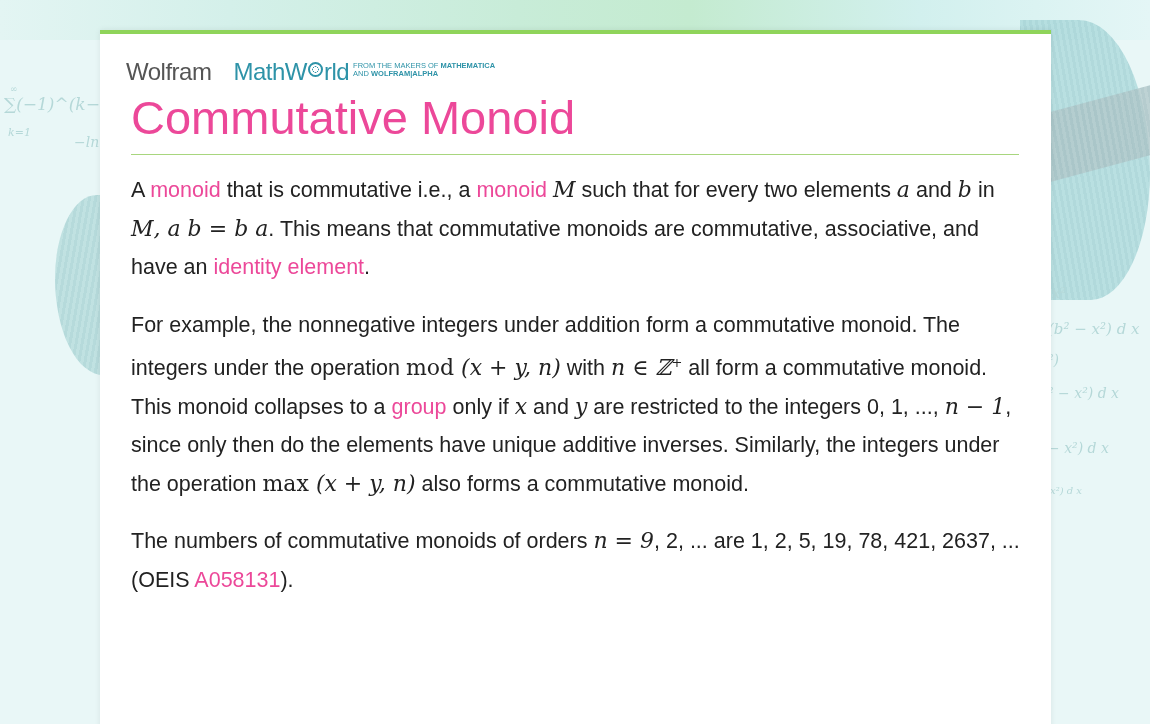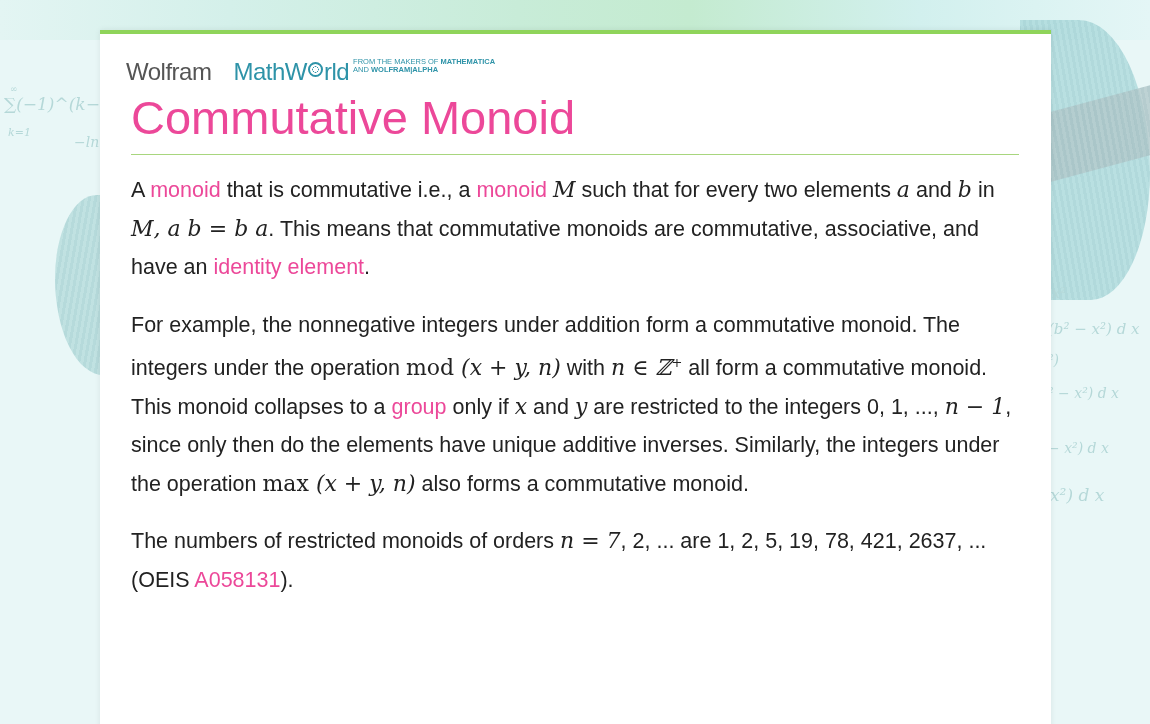--- a/index.html
+++ b/index.html
@@ -34,21 +34,21 @@
     transform: skewY(-15deg);
     opacity:.8;
   }
   .card {
     position:absolute; left:100px; top:30px; width:951px; height:700px;
     background:#ffffff;
     border-top:4px solid #8fd45a;
     box-shadow: 0 0 6px rgba(0,0,0,0.08);
   }
   .brand {
-    position:absolute; left:26px; top:24px; display:flex; align-items:flex-start;
+    position:absolute; left:26px; top:24px; display:flex; align-items:center;
   }
   .brand-wolfram { font-size:24px; color:#555555; letter-spacing:-0.5px; }
   .brand-mathworld { font-size:24px; color:#2e93a8; letter-spacing:-0.5px; margin-left:22px; }
   .brand-globe {
     display:inline-block; width:15px; height:15px; border-radius:50%;
     border:2px solid #2e93a8; box-sizing:border-box; margin:0 1px 3px 1px;
     background: radial-gradient(circle, #ffffff 30%, #2e93a8 31%, #2e93a8 40%, #ffffff 41%);
   }
   .brand-tag {
     font-size:7.5px; line-height:8px; color:#2e93a8; margin-left:4px; margin-bottom:5px;
@@ -89,21 +89,21 @@
 <div class="bg-formula" style="left:1048px; top:320px; font-size:15px;">
   <span>(b² − x²)</span> <span>d x</span>
 </div>
 <div class="bg-formula" style="left:1048px; top:352px; font-size:14px;">²)</div>
 <div class="bg-formula" style="left:1048px; top:385px; font-size:14px;">
   <span>² − x²)</span> <span>d x</span>
 </div>
 <div class="bg-formula" style="left:1048px; top:440px; font-size:14px;">
   <span>− x²)</span> <span>d x</span>
 </div>
-<div class="bg-formula" style="left:1050px; top:485px; font-size:17px;text-align:right;">
+<div class="bg-formula" style="left:1050px; top:485px; font-size:10px;text-align:right;">
   <span>x²)</span> <span>d x</span>
 </div>
 
 <div class="card">
 
   <div class="brand">
     <span class="brand-wolfram">Wolfram</span>
     <span class="brand-mathworld"><span>MathW</span><span class="brand-globe"></span><span>rld</span></span>
     <span class="brand-tag">
       <span>FROM THE MAKERS OF </span><b>MATHEMATICA</b><br>
@@ -112,15 +112,15 @@
   </div>
 
   <h1 class="title">Commutative Monoid</h1>
   <div class="title-rule"></div>
 
   <div class="content">
     <p><span>A </span><a class="link">monoid</a><span> that is commutative i.e., a </span><a class="link">monoid</a><span> </span><span class="m">M</span><span> such that for every two elements </span><span class="m">a</span><span> and </span><span class="m">b</span><span> in </span><span class="m">M, a b = b a</span><span>. This means that commutative monoids are commutative, associative, and have an </span><a class="link">identity element</a><span>.</span></p>
 
     <p><span>For example, the nonnegative integers under addition form a commutative monoid. The integers under the operation </span><span class="mr">mod</span><span class="m"> (x + y, n)</span><span> with </span><span class="m"><span>n ∈ ℤ</span><sup style="font-size:13px;">+</sup></span><span> all form a commutative monoid. This monoid collapses to a </span><a class="link">group</a><span> only if </span><span class="m">x</span><span> and </span><span class="m">y</span><span> are restricted to the integers 0, 1, ..., </span><span class="m">n − 1</span><span>, since only then do the elements have unique additive inverses. Similarly, the integers under the operation </span><span class="mr">max</span><span class="m"> (x + y, n)</span><span> also forms a commutative monoid.</span></p>
 
-    <p><span>The numbers of restricted monoids of orders </span><span class="m">n = 7</span><span>, 2, ... are 1, 2, 5, 19, 78, 421, 2637, ... (OEIS </span><a class="link">A058131</a><span>).</span></p>
+    <p><span>The numbers of commutative monoids of orders </span><span class="m">n = 9</span><span>, 2, ... are 1, 2, 5, 19, 78, 421, 2637, ... (OEIS </span><a class="link">A058131</a><span>).</span></p>
   </div>
 </div>
 
 </body></html>

